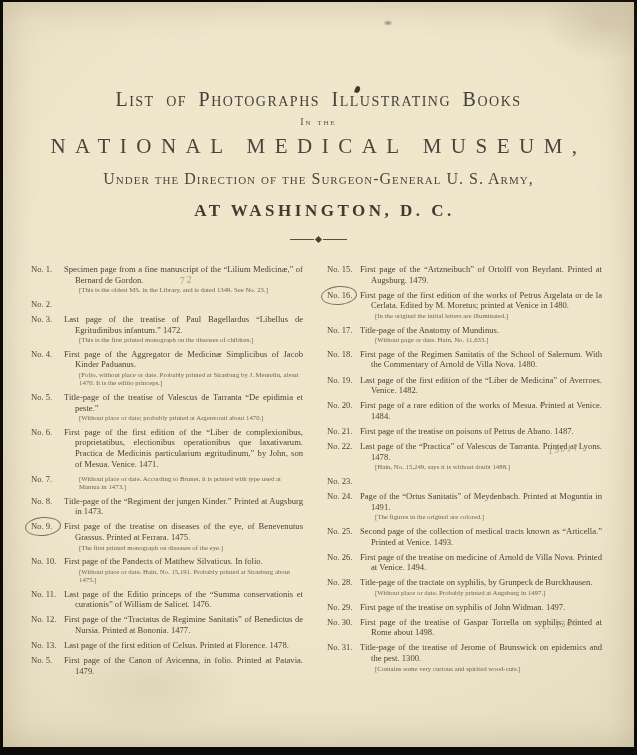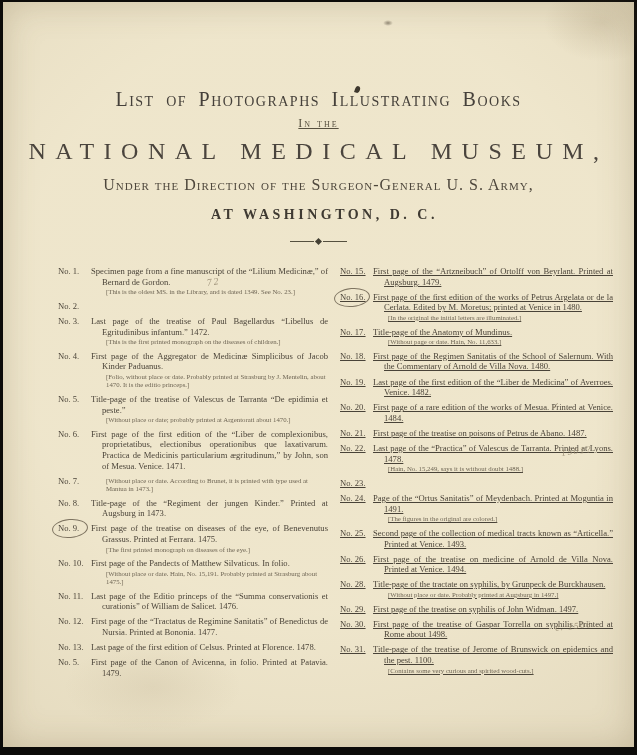--- a/index.html
+++ b/index.html
@@ -20,31 +20,31 @@
   .stain2 { left:60px; top:640px; width:180px; height:90px;
             background:radial-gradient(ellipse, rgba(130,110,75,0.10), rgba(130,110,75,0) 70%); }
   .stain3 { left:380px; top:18px; width:10px; height:6px;
             background:radial-gradient(ellipse, rgba(70,60,45,0.55), rgba(70,60,45,0) 70%); }
   .fleck { position:absolute; left:352px; top:84px; width:5px; height:7px;
            background:#3e382e; border-radius:50% 50% 50% 0; transform:rotate(18deg); }
 
   .header { text-align:center; }
   .title { margin-top:86px; font-variant:small-caps; font-weight:400;
            font-size:20px; letter-spacing:1.5px; word-spacing:5px; color:#45403a; }
-  .in-the { margin-top:5px; font-variant:small-caps; font-size:12px; letter-spacing:2px; color:#57503f;text-decoration:underline; }
-  .museum { margin-top:7px; font-size:24px; letter-spacing:9.5px; color:#4a443d; font-weight:400; }
+  .in-the { margin-top:5px; font-variant:small-caps; font-size:10px; letter-spacing:2px; color:#57503f; }
+  .museum { margin-top:7px; font-size:21px; letter-spacing:9.5px; color:#4a443d; font-weight:400; }
   .direction { margin-top:11px; font-variant:small-caps; font-size:16px; letter-spacing:1px; color:#4e473c; }
-  .location { margin-top:13px; font-size:14px; font-weight:bold; letter-spacing:3.5px; color:#3f3a32;margin-left:12px; }
+  .location { margin-top:13px; font-size:17px; font-weight:bold; letter-spacing:3.5px; color:#3f3a32;margin-left:12px; }
   .ornament { margin:15px auto 0; width:64px; height:7px; display:flex; align-items:center; justify-content:center; }
   .ornament .bar { height:1px; width:24px; background:#55503f; }
   .ornament .diamond { width:5px; height:5px; background:#444034; transform:rotate(45deg); margin:0 2px; }
 
-  .columns { display:flex; padding:21px 21px 0 55px; }
+  .columns { display:flex; padding:21px 21px 0 28px; }
   .col { width:272px; }
-  .col + .col { margin-left:12px; width:275px;text-decoration:underline; }
+  .col + .col { margin-left:24px; width:275px; }
 
   .entry { display:flex; margin-bottom:4.5px; font-size:8.6px; line-height:10.6px; position:relative; }
   .num { width:33px; flex-shrink:0; white-space:nowrap; color:#4b4439; position:relative; }
   .num.circled::after {
     content:""; position:absolute; left:-6px; top:-4px; width:34px; height:17px;
     border:1.4px solid rgba(88,78,62,0.75); border-radius:50%; transform:rotate(-5deg);
   }
   .body { flex:1; text-align:justify; padding-left:11px; text-indent:-11px; position:relative; color:#4b4439; }
   .note { display:block; font-size:6.8px; line-height:8.2px; color:#6e6554; text-align:left;
           padding-left:4px; text-indent:0; margin-top:1px; }
@@ -215,17 +215,17 @@
     <span class="body"><span>First page of the treatise on syphilis of John Widman.  1497.</span></span>
   </div>
 
   <div class="entry">
     <span class="num">No. 30.</span>
     <span class="body"><span>First page of the treatise of Gaspar Torrella on syphilis.  Printed at Rome about 1498.</span><span class="pencil" style="left: 182px; top: 2px; font-size: 9px; transform: rotate(-6deg);">c. 1506</span></span>
   </div>
 
   <div class="entry">
     <span class="num">No. 31.</span>
-    <span class="body"><span>Title-page of the treatise of Jerome of Brunswick on epidemics and the pest.  1100.</span><span class="note">[Contains some very curious and spirited wood-cuts.]</span></span>
+    <span class="body"><span>Title-page of the treatise of Jerome of Brunswick on epidemics and the pest.  1300.</span><span class="note">[Contains some very curious and spirited wood-cuts.]</span></span>
   </div>
 </div>
   </div>
 </div>
 
 </body></html>

